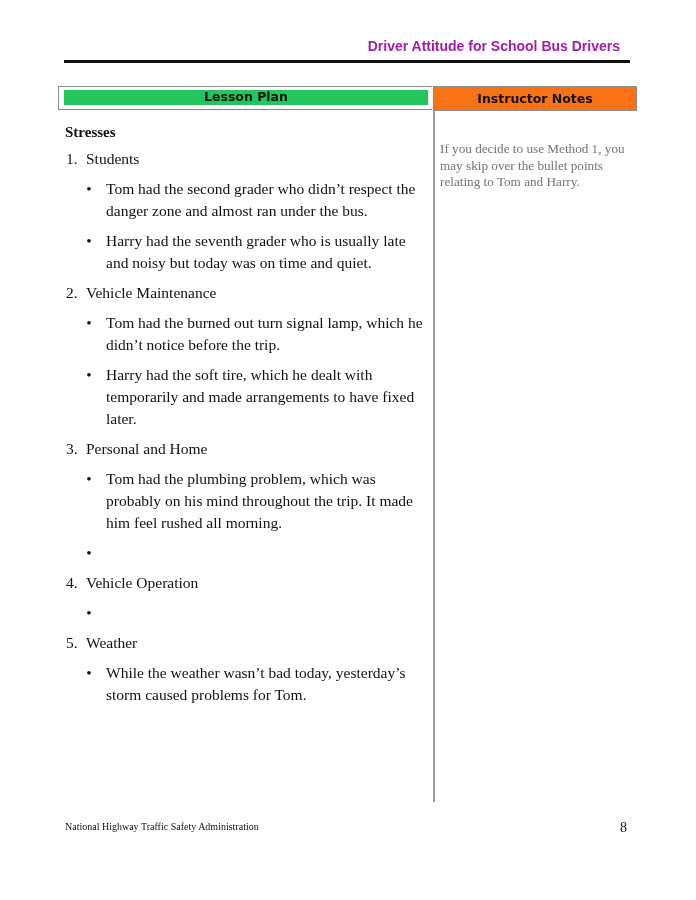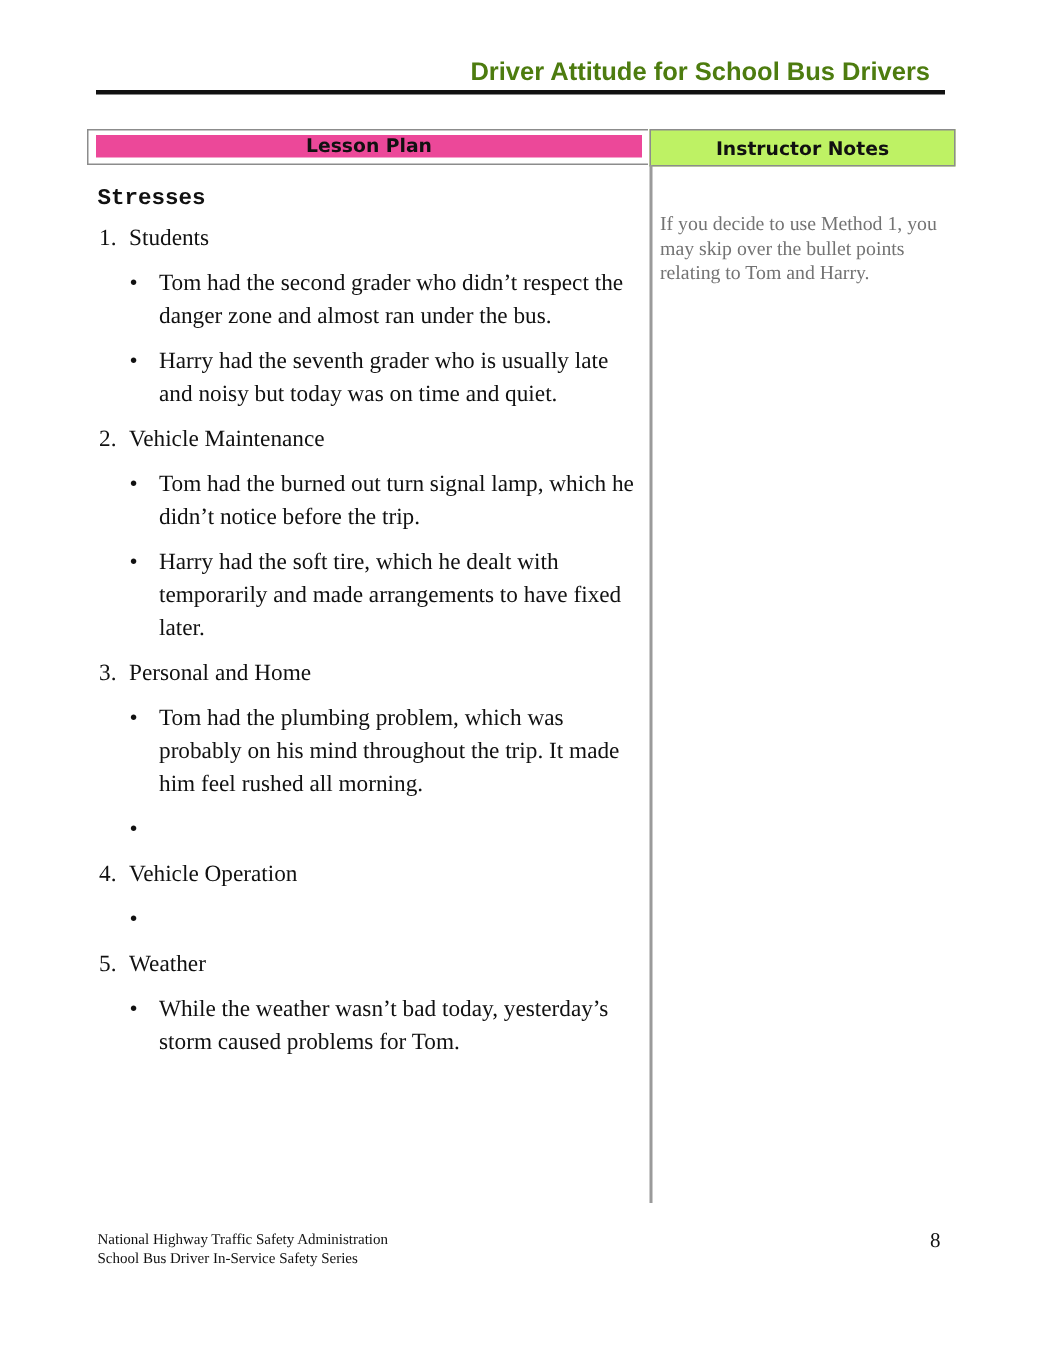--- a/index.html
+++ b/index.html
@@ -3,56 +3,56 @@
   <meta charset="utf-8">
   <style>
     html, body { margin: 0; padding: 0; background: #ffffff; }
     body {
       width: 696px; height: 900px; position: relative; overflow: hidden;
       font-family: "Liberation Serif", serif; color: #111;
     }
     .running-head {
       position: absolute; left: 64px; top: 38px; width: 556px;
       text-align: right; font-family: "Liberation Sans", sans-serif;
-      font-weight: bold; font-size: 17px; color: #4d7c0f;
+      font-weight: bold; font-size: 14px; color: #a21caf;
     }
     .head-rule {
       position: absolute; left: 64px; top: 60px; width: 566px; height: 3px;
       background: #111;
     }
     
     .hdr-left {
       position: absolute; left: 58px; top: 86px; width: 374px; height: 24px;
       border: 1px solid #8c8c8c; border-right: none; background: #fff;
       box-sizing: border-box;
     }
     .hdr-left-inner {
       position: absolute; left: 5px; top: 3px; right: 4px; bottom: 4px;
-      background: #ec4899;
+      background: #22c55e;
       display: flex; align-items: center; justify-content: center;
       font-family: "DejaVu Sans", sans-serif; font-weight: bold; font-size: 12.5px;
       padding-bottom: 2px; box-sizing: border-box;
     }
     .hdr-right {
       position: absolute; left: 433px; top: 86px; width: 204px; height: 25px;
-      border: 1px solid #8c8c8c; background: #bef264; box-sizing: border-box;
+      border: 1px solid #8c8c8c; background: #f97316; box-sizing: border-box;
       display: flex; align-items: center; justify-content: center;
       font-family: "DejaVu Sans", sans-serif; font-weight: bold; font-size: 12.5px;
     }
     .col-divider {
       position: absolute; left: 433px; top: 110px; width: 2px; height: 692px;
       background: #9a9a9a;
     }
     .notes {
       position: absolute; left: 440px; top: 141px; width: 195px;
       font-size: 13.2px; line-height: 16.5px; color: #737373;
     }
     .section-title {
       position: absolute; left: 65px; top: 124px;
-      font-family: Liberation Mono, monospace; font-weight: bold; font-size: 15px;
+      font-family: Liberation Serif, serif; font-weight: bold; font-size: 15px;
     }
     .content { position: absolute; left: 66px; top: 148px; width: 362px; font-size: 15.5px; line-height: 22px; }
     .item { margin: 0; }
     .item-head { display: flex; }
     .item-num { width: 20px; }
     .bullets { margin: 5px 0 0 0; padding: 0; list-style: none; }
     .bullet { display: flex; margin-bottom: 8px; }
     .bullet-dot { width: 40px; flex: 0 0 40px; text-align: center; padding-left: 6px; box-sizing: border-box; }
     .bullet-text { flex: 1; }
     .footer {
@@ -149,15 +149,14 @@
           <span class="bullet-text">While the weather wasn’t bad today, yesterday’s storm caused problems for Tom.</span>
         </li>
     </ul>
   </div>
 </div>
 
 <div class="notes">If you decide to use Method 1, you may skip over the bullet points relating to Tom and Harry.</div>
 
 <div class="footer">
   <div>National Highway Traffic Safety Administration</div>
-  <div>School Bus Driver In-Service Safety Series</div>
 </div>
 <div class="page-num">8</div>
 
 </body></html>

